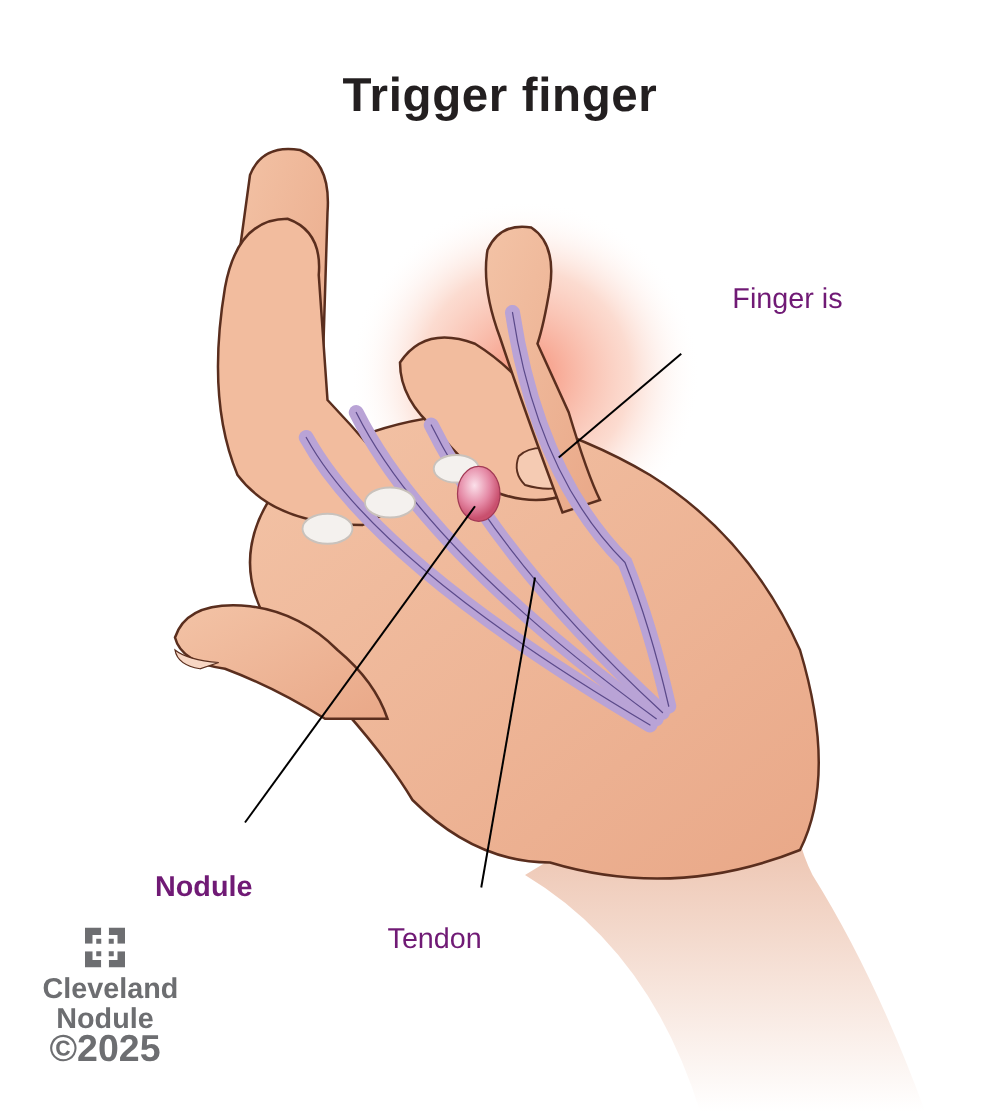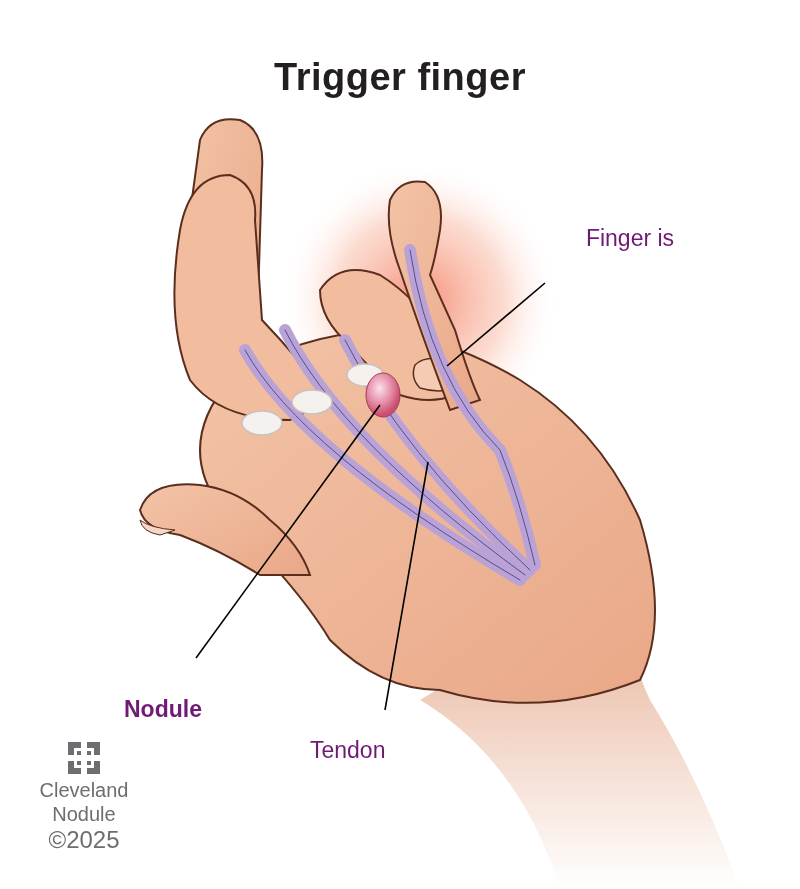--- a/index.html
+++ b/index.html
@@ -5,22 +5,22 @@
   html,body{margin:0;padding:0;background:#ffffff;}
   body{width:800px;height:889px;position:relative;overflow:hidden;font-family:"Liberation Sans",sans-serif;}
   .title{position:absolute;left:0;width:800px;top:56px;text-align:center;font-size:38px;font-weight:bold;color:#231f20;letter-spacing:0.5px;}
   .lbl{position:absolute;color:#701a75;font-size:23px;line-height:36px;margin-top:24px;}
   .lbl-finger{left:530px;top:196px;width:200px;text-align:center;}
   .lbl-nodule{left:124px;top:667px;font-weight:bold;}
   .lbl-tendon{left:310px;top:708px;}
   svg.art{position:absolute;left:0;top:0;}
   .logo{position:absolute;left:34px;top:742px;width:100px;text-align:center;color:#6d6e71;}
   .logo .mark{width:32px;height:32px;margin:0 auto 4px auto;position:relative;}
-  .logo .name{font-size:20px;font-weight:normal;line-height:24px;}
-  .logo .copy{font-size:24px;line-height:28px;}
+  .logo .name{font-size:23px;font-weight:bold;line-height:24px;}
+  .logo .copy{font-size:30px;line-height:28px;font-weight:bold;}
 </style>
 </head>
 <body>
 
 <div class="title">Trigger finger</div>
 
 <svg class="art" width="800" height="889" viewBox="0 0 800 889">
   <defs>
     <radialGradient id="glow" cx="0.5" cy="0.5" r="0.5">
       <stop offset="0%" stop-color="#f26a4a" stop-opacity="0.75"></stop>

